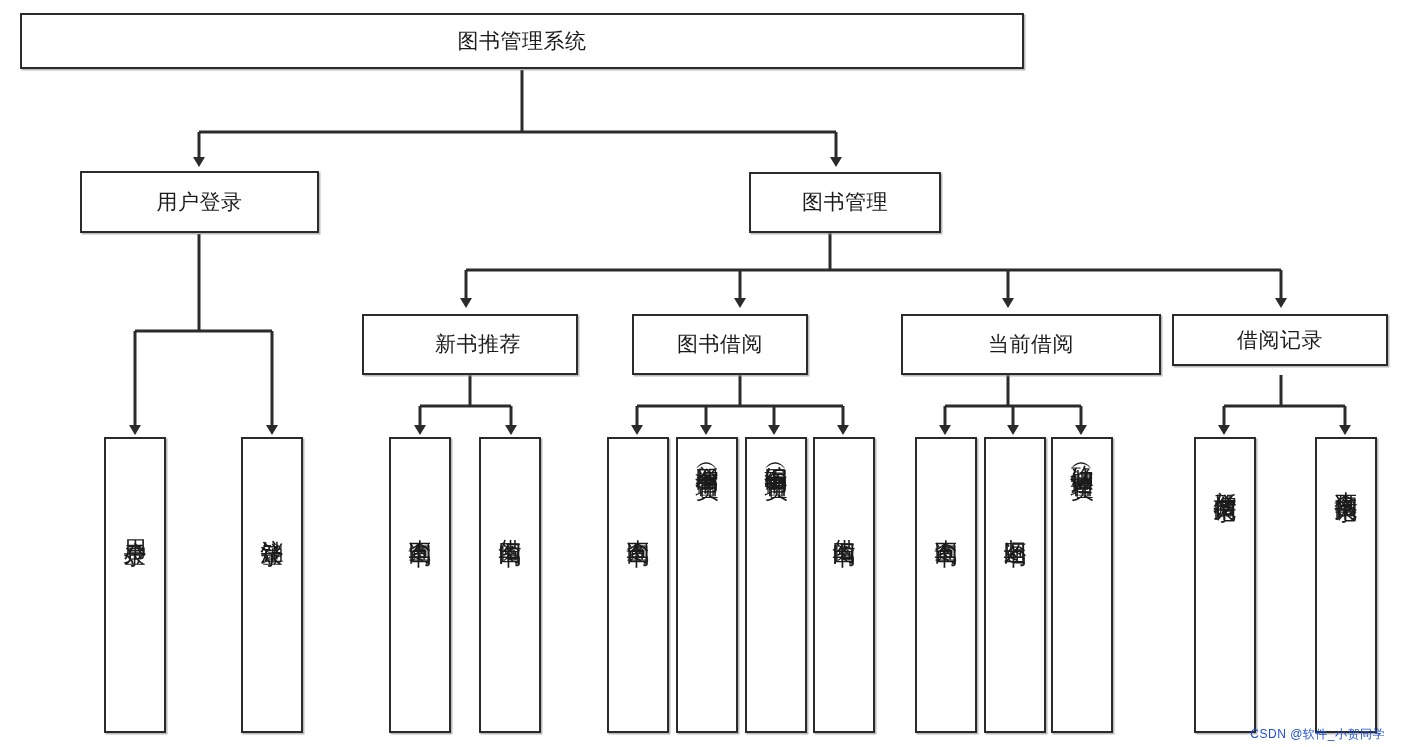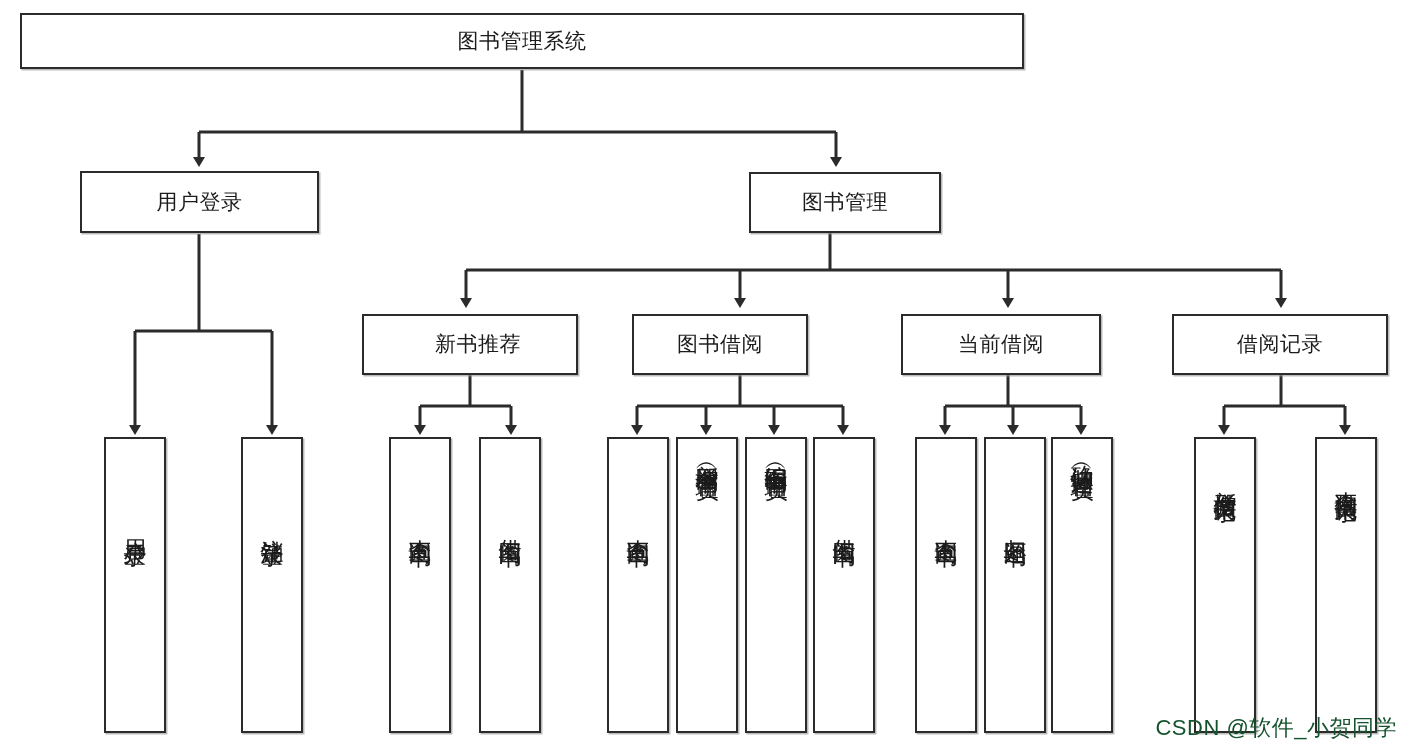--- a/index.html
+++ b/index.html
@@ -61,24 +61,24 @@
   }
   .node.vert.tall .label {
     letter-spacing: 2px;
   }
   .node.vert.mid .label  { margin-top: 78px; }
   .node.vert.top .label  { margin-top: 4px; }
   .node.vert.top2 .label { margin-top: 30px; }
 
   #watermark {
     position: absolute;
-    right: 8px;
+    right: 20px;
     bottom: 4px;
-    font-size: 22px;
-    color: #14532d;
+    font-size: 12px;
+    color: #1d4ed8;
     letter-spacing: 0.5px;
     white-space: nowrap;
     pointer-events: none;
   }
 </style>
 </head>
 <body>
 
 <div id="canvas">
 
@@ -145,25 +145,25 @@
   </div>
 
   <div class="node horiz" style="left:362px; top:314px; width:216px; height:61px;padding-left:16px;">
     <span class="label">新书推荐</span>
   </div>
 
   <div class="node horiz" style="left:632px; top:314px; width:176px; height:61px;">
     <span class="label">图书借阅</span>
   </div>
 
-  <div class="node horiz" style="left:901px; top:314px; width:200px; height:61px;">
+  <div class="node horiz" style="left:901px; top:314px; width:260px; height:61px;">
     <span class="label">当前借阅</span>
   </div>
 
-  <div class="node horiz" style="left:1172px; top:314px; width:216px; height:61px;">
+  <div class="node horiz" style="left:1172px; top:314px; width:216px; height:52px;">
     <span class="label">借阅记录</span>
   </div>
 
   <div class="node vert mid" style="left:104px; top:437px; width:62px; height:296px;">
     <span class="label">用户登录</span>
   </div>
 
   <div class="node vert mid" style="left:241px; top:437px; width:62px; height:296px;">
     <span class="label">注销登录</span>
   </div>

